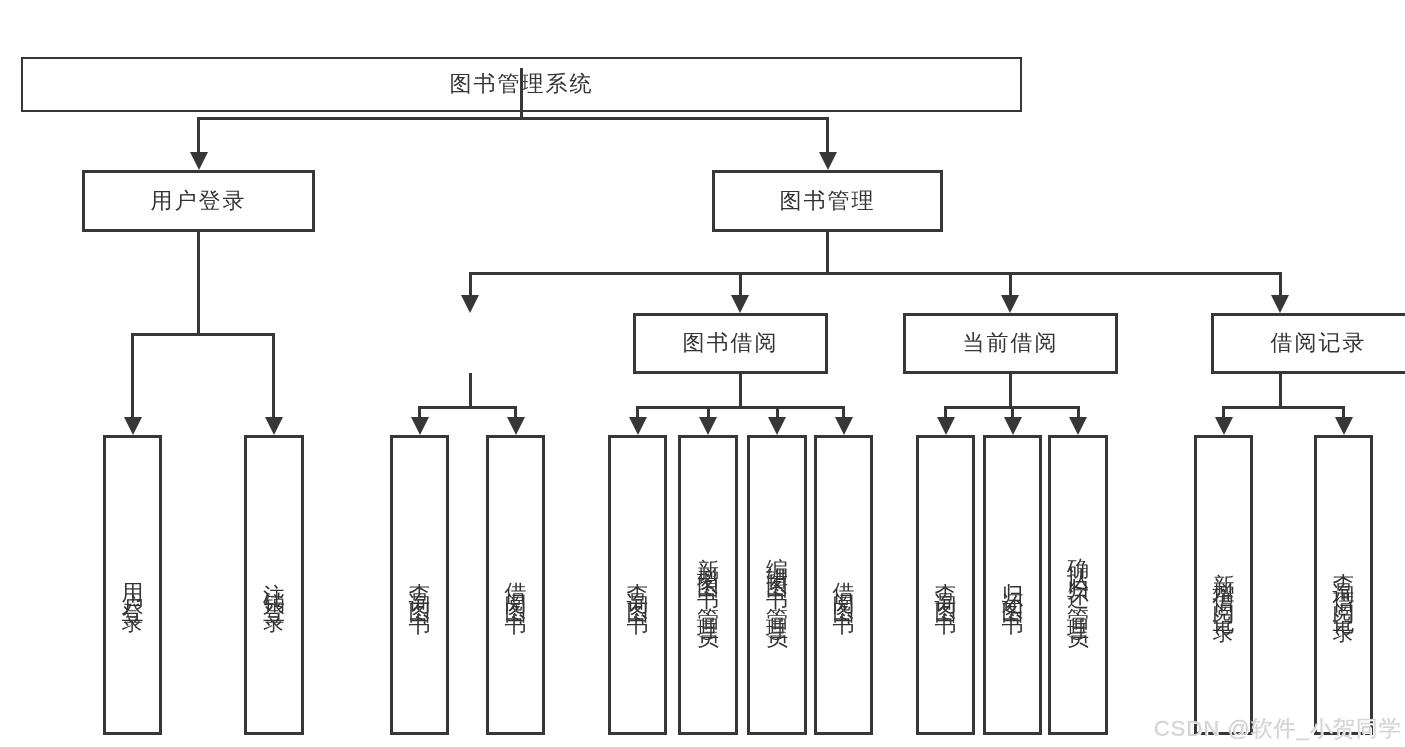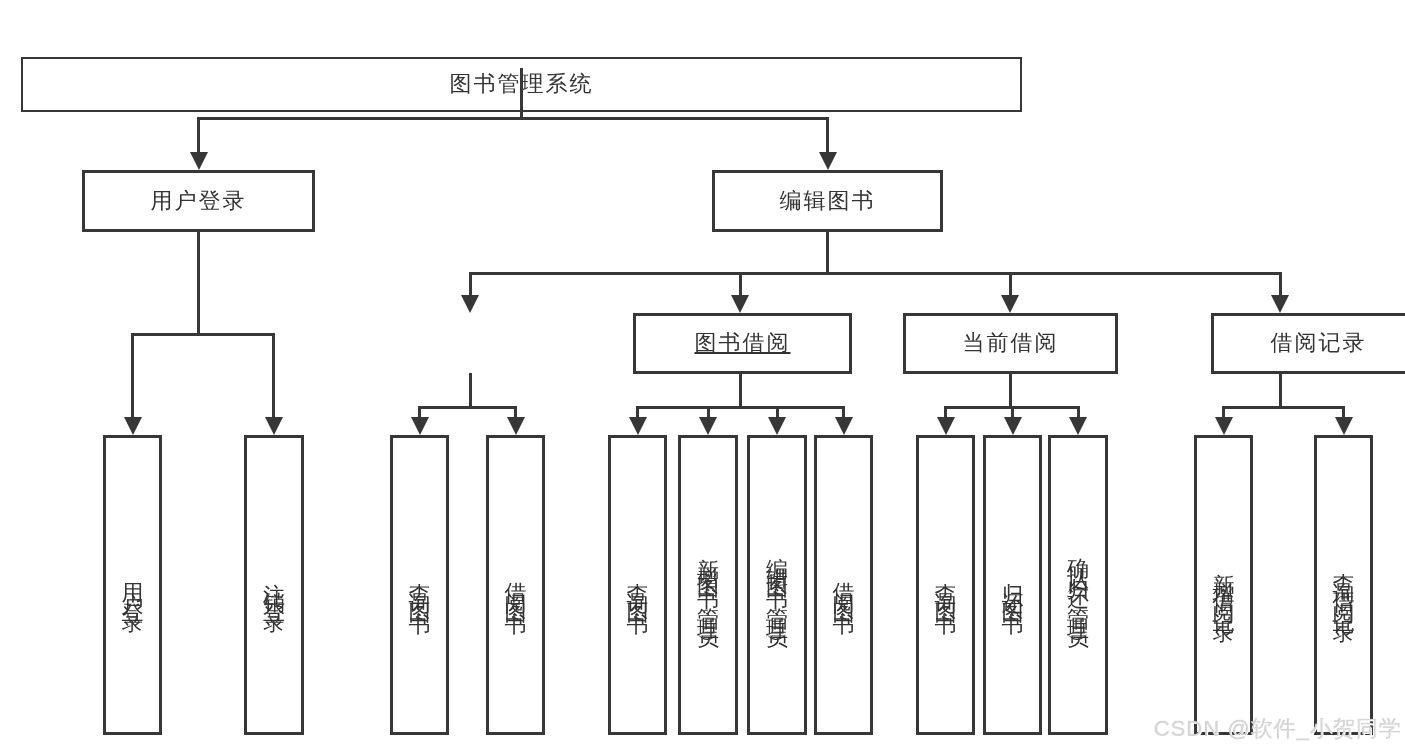--- a/index.html
+++ b/index.html
@@ -64,41 +64,41 @@
   <div class="node root" style="left:21px; top:13px; width:1001px; height:55px;margin-top:44px;">图书管理系统</div>
 
   <div class="line v" style="left:520px; top:68px; height:51px;"></div>
   <div class="line h" style="left:197px; top:117px; width:632px;"></div>
   <div class="line v" style="left:197px; top:117px; height:38px;"></div>
   <div class="arrow" style="left:190px; top:152px;"></div>
   <div class="line v" style="left:826px; top:117px; height:38px;"></div>
   <div class="arrow" style="left:819px; top:152px;"></div>
 
   <div class="node" style="left:82px; top:170px; width:233px; height:62px;">用户登录</div>
-  <div class="node" style="left:712px; top:170px; width:231px; height:62px;">编辑图书</div>
+  <div class="node" style="left:712px; top:170px; width:231px; height:62px;">图书管理</div>
 
   <div class="line v" style="left:197px; top:231px; height:104px;"></div>
   <div class="line h" style="left:131px; top:333px; width:144px;"></div>
   <div class="line v" style="left:131px; top:333px; height:87px;"></div>
   <div class="arrow" style="left:124px; top:417px;"></div>
   <div class="line v" style="left:272px; top:333px; height:87px;"></div>
   <div class="arrow" style="left:265px; top:417px;"></div>
 
   <div class="line v" style="left:826px; top:231px; height:43px;"></div>
   <div class="line h" style="left:469px; top:272px; width:813px;"></div>
   <div class="line v" style="left:469px; top:272px; height:26px;"></div>
   <div class="arrow" style="left:461px; top:295px;"></div>
   <div class="line v" style="left:739px; top:272px; height:26px;"></div>
   <div class="arrow" style="left:731px; top:295px;"></div>
   <div class="line v" style="left:1009px; top:272px; height:26px;"></div>
   <div class="arrow" style="left:1001px; top:295px;"></div>
   <div class="line v" style="left:1279px; top:272px; height:26px;"></div>
   <div class="arrow" style="left:1271px; top:295px;"></div>
 
-  <div class="node" style="left:633px; top:313px; width:219px; height:61px;text-decoration:underline;">图书借阅</div>
+  <div class="node" style="left:633px; top:313px; width:195px; height:61px;">图书借阅</div>
   <div class="node" style="left:903px; top:313px; width:215px; height:61px;">当前借阅</div>
   <div class="node" style="left:1173px; top:313px; width:215px; height:61px;margin-left:38px;">借阅记录</div>
 
   <div class="line v" style="left:469px; top:373px; height:35px;"></div>
   <div class="line h" style="left:418px; top:406px; width:99px;"></div>
   <div class="line v" style="left:418px; top:406px; height:14px;"></div>
   <div class="arrow" style="left:411px; top:417px;"></div>
   <div class="line v" style="left:514px; top:406px; height:14px;"></div>
   <div class="arrow" style="left:507px; top:417px;"></div>
 

